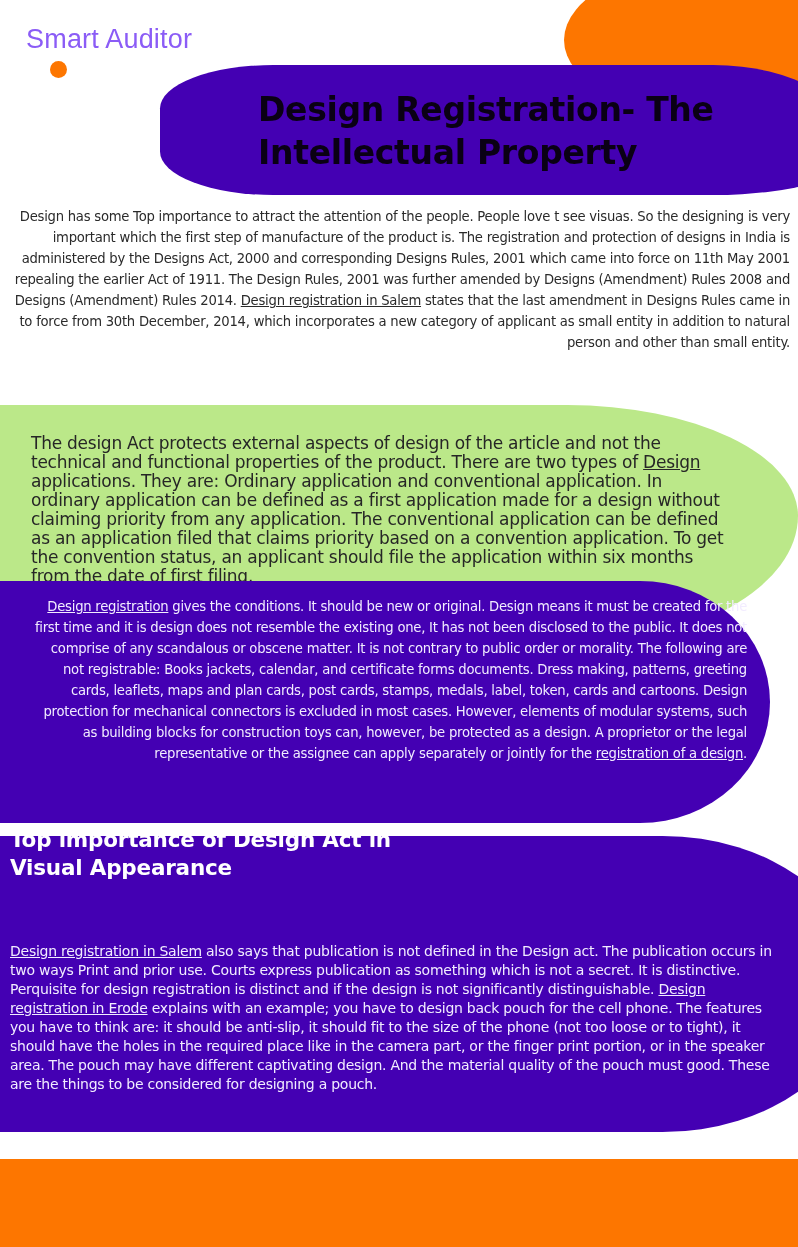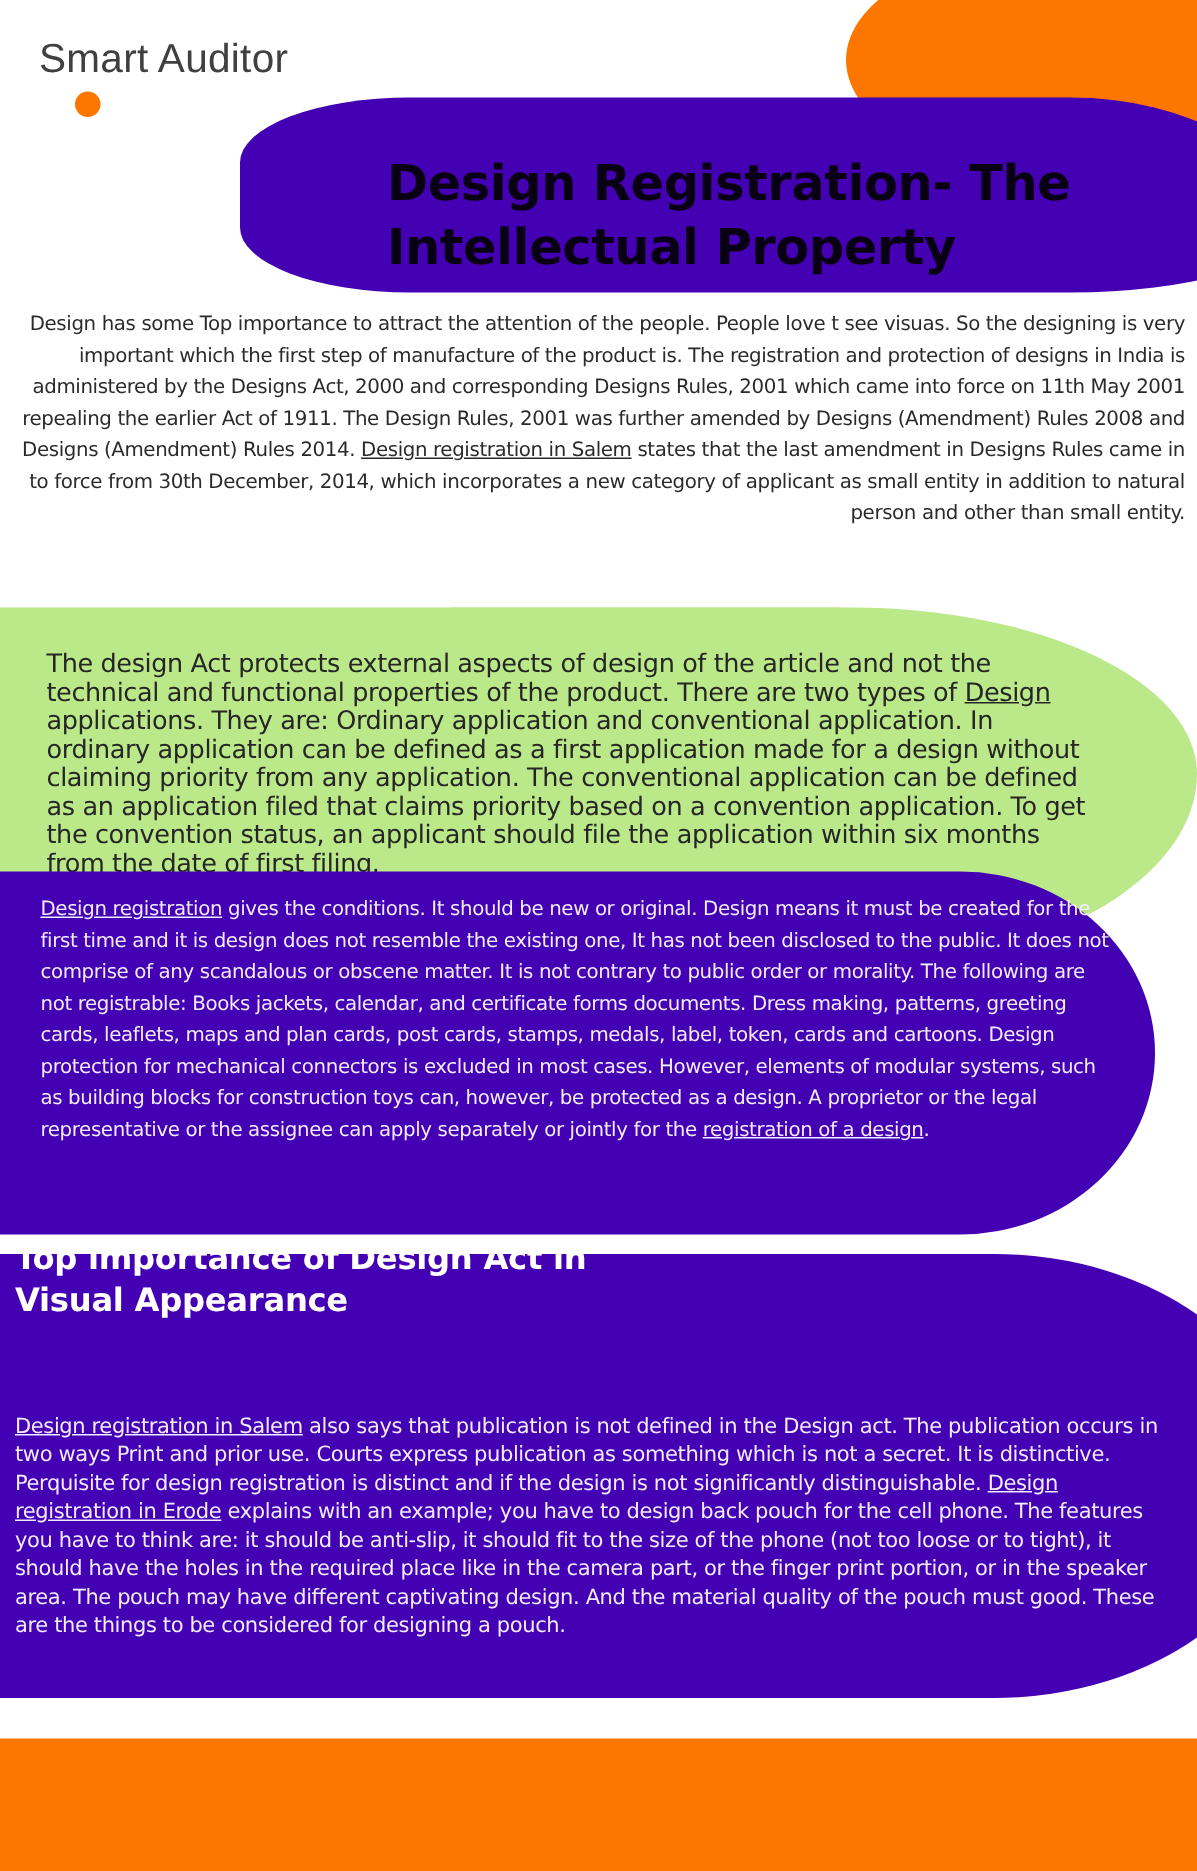--- a/index.html
+++ b/index.html
@@ -1,36 +1,36 @@
 <!DOCTYPE html>
 <html><head>
   <meta charset="utf-8">
   <style>
     * { box-sizing: border-box; margin: 0; padding: 0; }
     html, body { width: 798px; height: 1247px; overflow: hidden; background: #ffffff; }
     body { position: relative; font-family: "DejaVu Sans", "Liberation Sans", sans-serif; color: #222; }
 
-    .logo { position: absolute; left: 26px; top: 24px; font-family: "Liberation Sans", sans-serif; font-size: 27px; color: #404040; letter-spacing: 0.2px; white-space: nowrap; text-align: right; }
+    .logo { position: absolute; left: 26px; top: 24px; font-family: "Liberation Sans", sans-serif; font-size: 27px; color: #8b5cf6; letter-spacing: 0.2px; white-space: nowrap; text-align: right; }
     .logo-dot { position: absolute; left: 50px; top: 61px; width: 17px; height: 17px; border-radius: 50%; background: #fd7600; }
 
     .orange-blob { position: absolute; left: 564px; top: -40px; width: 320px; height: 160px; border-radius: 50%; background: #fd7600; }
     .orange-rect { position: absolute; left: 700px; top: 0; width: 98px; height: 80px; background: #fd7600; }
 
     .title-pill { position: absolute; left: 160px; top: 65px; width: 700px; height: 130px; border-radius: 170px 220px 220px 170px / 65px 130px 65px 65px; background: #4400b3; }
-    .title { position: absolute; left: 258px; top: 100px; width: 520px; font-family: "DejaVu Sans", sans-serif; font-weight: bold; font-size: 33px; line-height: 43px; color: #0a0014; letter-spacing: -0.3px; }
+    .title { position: absolute; left: 258px; top: 88px; width: 520px; font-family: "DejaVu Sans", sans-serif; font-weight: bold; font-size: 33px; line-height: 43px; color: #0a0014; letter-spacing: -0.3px; }
 
     .intro { position: absolute; left: 10px; top: 206px; width: 780px; font-size: 13.2px; line-height: 21px; color: #2a2a2a; letter-spacing: -0.25px; text-align: right; }
     .intro a, .green-text a, .purple-text a, .bottom-text a { color: inherit; text-decoration: underline; }
 
     .green-box { position: absolute; left: 0; top: 405px; width: 560px; height: 180px; background: #bbe889; }
     .green-blob { position: absolute; left: 300px; top: 405px; width: 498px; height: 240px; background: #bbe889; border-radius: 0 250px 250px 0 / 0 120px 140px 0; }
     .green-text { position: absolute; left: 31px; top: 434px; width: 700px; font-size: 17px; line-height: 19px; color: #262626; letter-spacing: -0.25px; }
 
     .purple-box { position: absolute; left: 0; top: 581px; width: 770px; height: 242px; background: #4400b3; border-radius: 0 130px 130px 0 / 0 121px 121px 0; }
-    .purple-text { position: absolute; left: 27px; top: 596px; width: 720px; font-size: 13.2px; line-height: 21px; color: #f2ecff; letter-spacing: -0.25px; }
+    .purple-text { position: absolute; left: 27px; top: 596px; width: 720px; font-size: 13.2px; line-height: 21px; color: #f2ecff; letter-spacing: -0.25px; text-align: right; }
 
     .bottom-box { position: absolute; left: 0; top: 836px; width: 860px; height: 296px; background: #4400b3; border-radius: 0 200px 200px 0 / 0 150px 150px 0; }
     .bottom-heading { position: absolute; left: 10px; top: 826px; width: 440px; font-weight: bold; font-size: 21.5px; line-height: 28px; color: #ffffff; letter-spacing: -0.2px; }
     .bottom-text { position: absolute; left: 10px; top: 942px; width: 775px; font-size: 14px; line-height: 19px; color: #f2ecff; letter-spacing: -0.25px; }
 
     .footer { position: absolute; left: 0; top: 1159px; width: 798px; height: 88px; background: #fd7600; }
     .footer-text { position: absolute; left: 80px; top: 1248px; font-family: "Liberation Sans", sans-serif; font-weight: bold; font-size: 14.5px; color: #141414; letter-spacing: -0.2px; white-space: nowrap; }
   </style>
 </head>
 <body>

